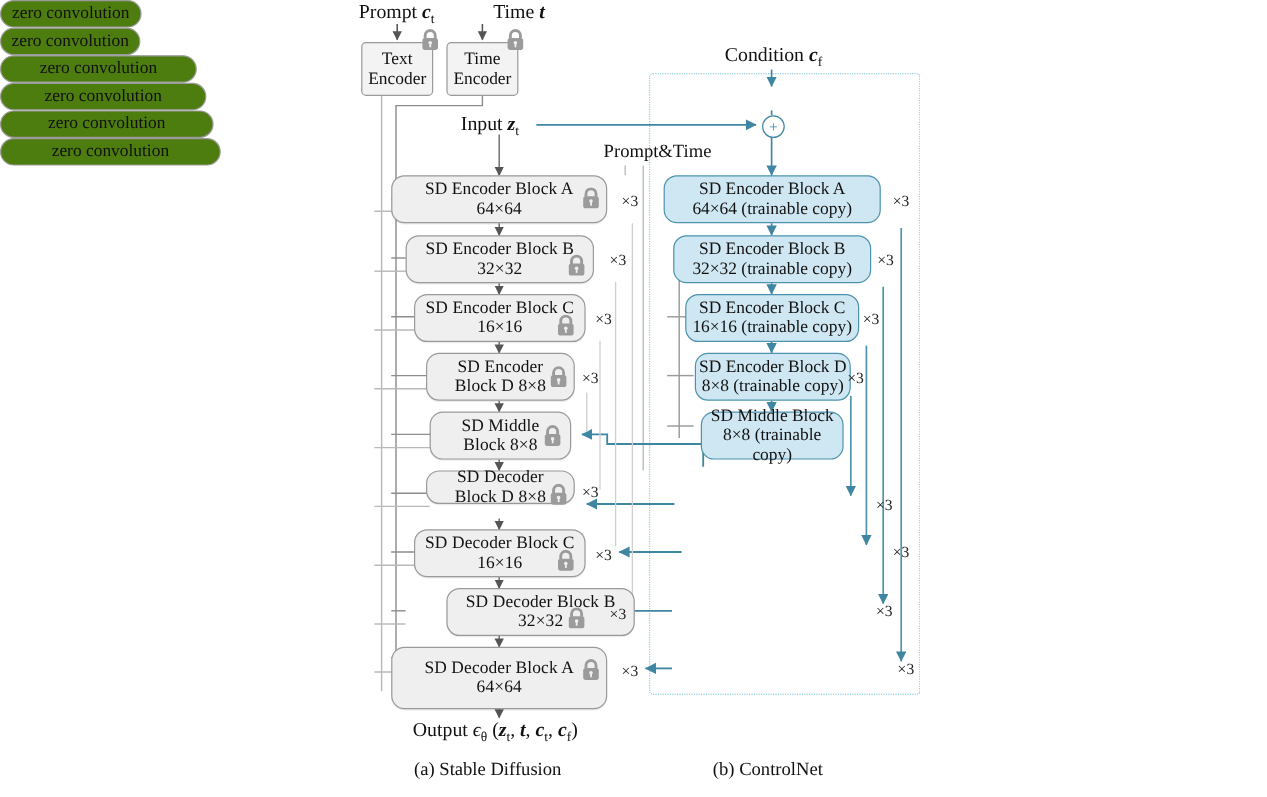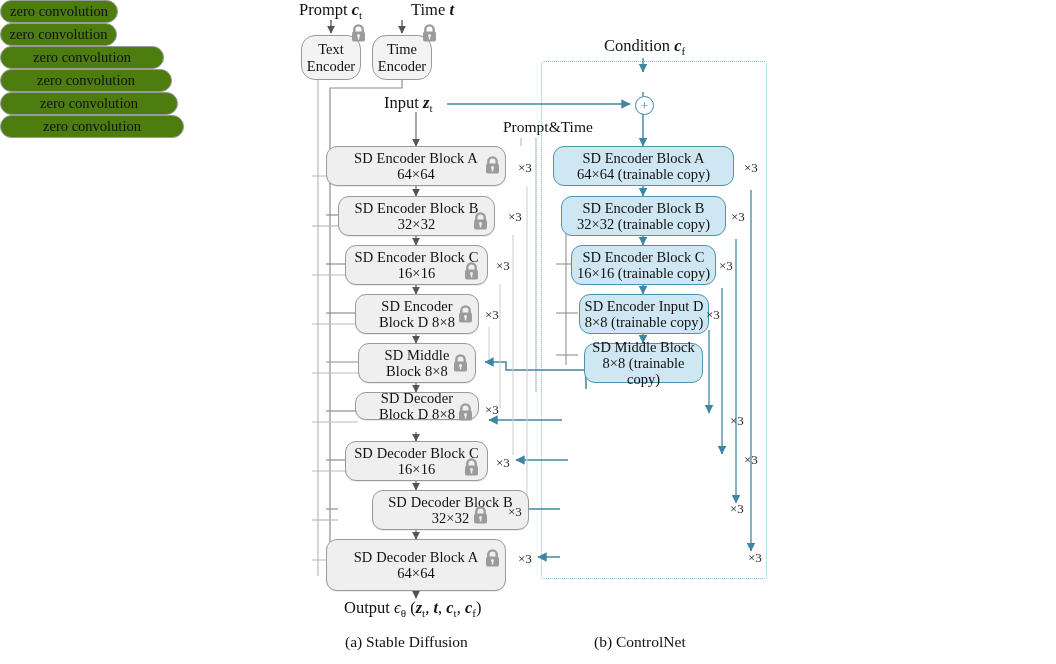--- a/index.html
+++ b/index.html
@@ -11,21 +11,21 @@
   .node{position:absolute;box-sizing:border-box;display:flex;
         flex-direction:column;align-items:center;justify-content:center;
         border-radius:11px;text-align:center;line-height:1.12;}
 
   
   .sd{background:#efefef;border:1.6px solid #9a9a9a;
       box-shadow:0 1px 0 rgba(0,0,0,.08);}
   .sd .l1,.sd .l2{font-size:14.5px;letter-spacing:.1px;}
 
   
-  .enc{background:#f3f3f3;border:1.6px solid #9a9a9a;border-radius:14px;}
+  .enc{background:#f3f3f3;border:1.6px solid #9a9a9a;border-radius:4px;}
   .enc .l1,.enc .l2{font-size:14.5px;}
 
   
   .cn{background:#cfe7f2;border:1.7px solid #4d93ad;border-radius:11px;}
   .cn .l1,.cn .l2{font-size:14.5px;}
 
   
   .zc{background:#4d7c0f;border:1.4px solid #9a9a9a;border-radius:16px;
       font-size:14.5px;display:flex;align-items:center;justify-content:center;}
 
@@ -327,21 +327,21 @@
   </div>
   <div class="x3" style="left:731px;top:209px;">×3</div>
 
   <div class="node cn" style="left:571px;top:245px;width:145px;height:40px;">
     <span class="l1">SD Encoder Block C</span>
     <span class="l2">16×16 (trainable copy)</span>
   </div>
   <div class="x3" style="left:719px;top:258px;">×3</div>
 
   <div class="node cn" style="left:579px;top:294px;width:130px;height:40px;">
-    <span class="l1">SD Encoder Input D</span>
+    <span class="l1">SD Encoder Block D</span>
     <span class="l2">8×8 (trainable copy)</span>
   </div>
   <div class="x3" style="left:706px;top:307px;">×3</div>
 
   <div class="zc" style="left:586px;top:379px;width:115px;height:21px;">
     <span>zero convolution</span>
   </div>
 
   <div class="node cn" style="left:584px;top:343px;width:119px;height:40px;">
     <span class="l1">SD Middle Block</span>

